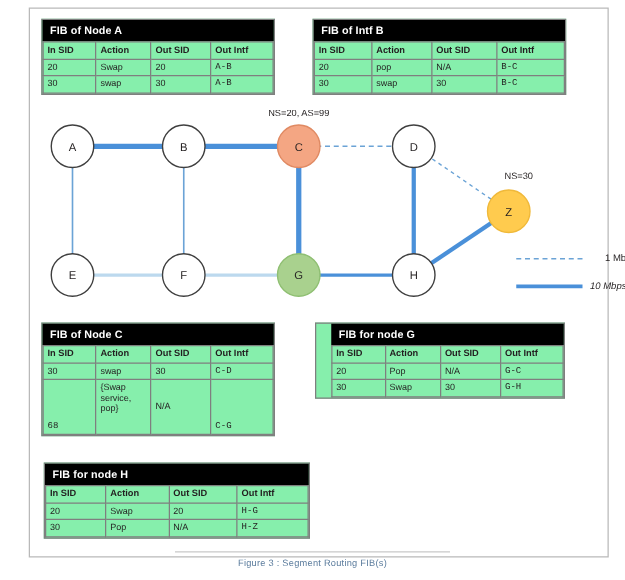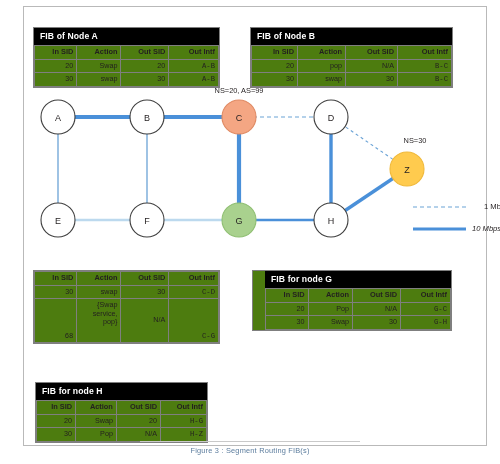--- a/index.html
+++ b/index.html
@@ -7,26 +7,26 @@
        font-family:"Liberation Sans","DejaVu Sans",sans-serif;
        color:#231f20;-webkit-font-smoothing:antialiased;}
 
   #page{position:absolute;left:0;top:0;width:500px;height:464px;}
 
   
   #frame{position:absolute;left:23px;top:6px;width:464px;height:440px;
          border:1px solid #b9b9b9;background:#fff;box-sizing:border-box;}
 
   
-  .fib{position:absolute;border:1px solid #7f7f7f;background:#4d7c0f;box-sizing:border-box;margin-top:12px;}
+  .fib{position:absolute;border:1px solid #7f7f7f;background:#86efac;box-sizing:border-box;}
   .fib .cap{background:#000;color:#fff;font-weight:bold;font-size:8.6px;
             padding:3px 5px 3px 6px;letter-spacing:.1px;line-height:11px;}
   .fib table{border-collapse:collapse;width:100%;table-layout:fixed;}
   .fib th,.fib td{border:1px solid #7f7f7f;font-size:7.2px;line-height:8.6px;
-                  padding:2px 3px;text-align:right;vertical-align:top;
+                  padding:2px 3px;text-align:left;vertical-align:top;
                   font-weight:normal;color:#231f20;word-wrap:break-word;}
   .fib th{font-weight:bold;font-size:7.4px;}
   .fib th.hlow{vertical-align:bottom;}
   .fib td.vmid{vertical-align:middle;}
   .fib td.vbot{vertical-align:bottom;font-family:Liberation Mono, monospace;}
   .fib tr{height:13px;}
 
   
   #net{position:absolute;left:23px;top:88px;width:464px;height:160px;}
   #net svg{position:absolute;left:0;top:0;}
@@ -74,21 +74,21 @@
         <td>30</td>
         <td>swap</td>
         <td>30</td>
         <td class="vbot">A-B</td>
       </tr>
     </tbody>
       </table>
   </div>
 
   <div class="fib" id="t1" style="left:250px;top:15px;width:203px;">
-    <div class="cap">FIB of Node B</div>
+    <div class="cap">FIB of Intf B</div>
     <table>
       <colgroup>
           <col style="width:23%">
           <col style="width:24%">
           <col style="width:26%">
           <col style="width:27%">
         </colgroup>
       <tbody>
           <tr>
         <th>In SID</th>
@@ -155,20 +155,21 @@
 
       <line x1="390" y1="119" x2="443" y2="119" stroke="#6ba3d6" stroke-width="1.1" stroke-dasharray="4,3"></line>
       <line x1="390" y1="141" x2="443" y2="141" stroke="#4a90d9" stroke-width="3"></line>
     </svg>
     <div class="legtxt" style="left:390px;top:114px;width:53px;"></div>
     <div class="legtxt" style="left:449px;top:114px;margin-left:12px;">1 Mbps</div>
     <div class="legtxt" style="left:449px;top:136px;font-style:italic;">10 Mbps</div>
   </div>
 
   <div class="fib" id="t2" style="left:33px;top:258px;width:187px;">
+    <div class="cap">FIB of Node C</div>
     <table>
       <colgroup>
           <col style="width:23%">
           <col style="width:24%">
           <col style="width:26%">
           <col style="width:27%">
         </colgroup>
       <tbody>
           <tr>
         <th>In SID</th>
@@ -217,21 +218,21 @@
       <tr>
         <td>30</td>
         <td>Swap</td>
         <td>30</td>
         <td class="vbot">G-H</td>
       </tr>
     </tbody>
       </table>
   </div>
 
-  <div class="fib" id="t4" style="left:35px;top:370px;width:173px;">
+  <div class="fib" id="t4" style="left:35px;top:370px;width:213px;">
     <div class="cap">FIB for node H</div>
     <table>
       <colgroup>
           <col style="width:23%">
           <col style="width:24%">
           <col style="width:26%">
           <col style="width:27%">
         </colgroup>
       <tbody>
           <tr>

